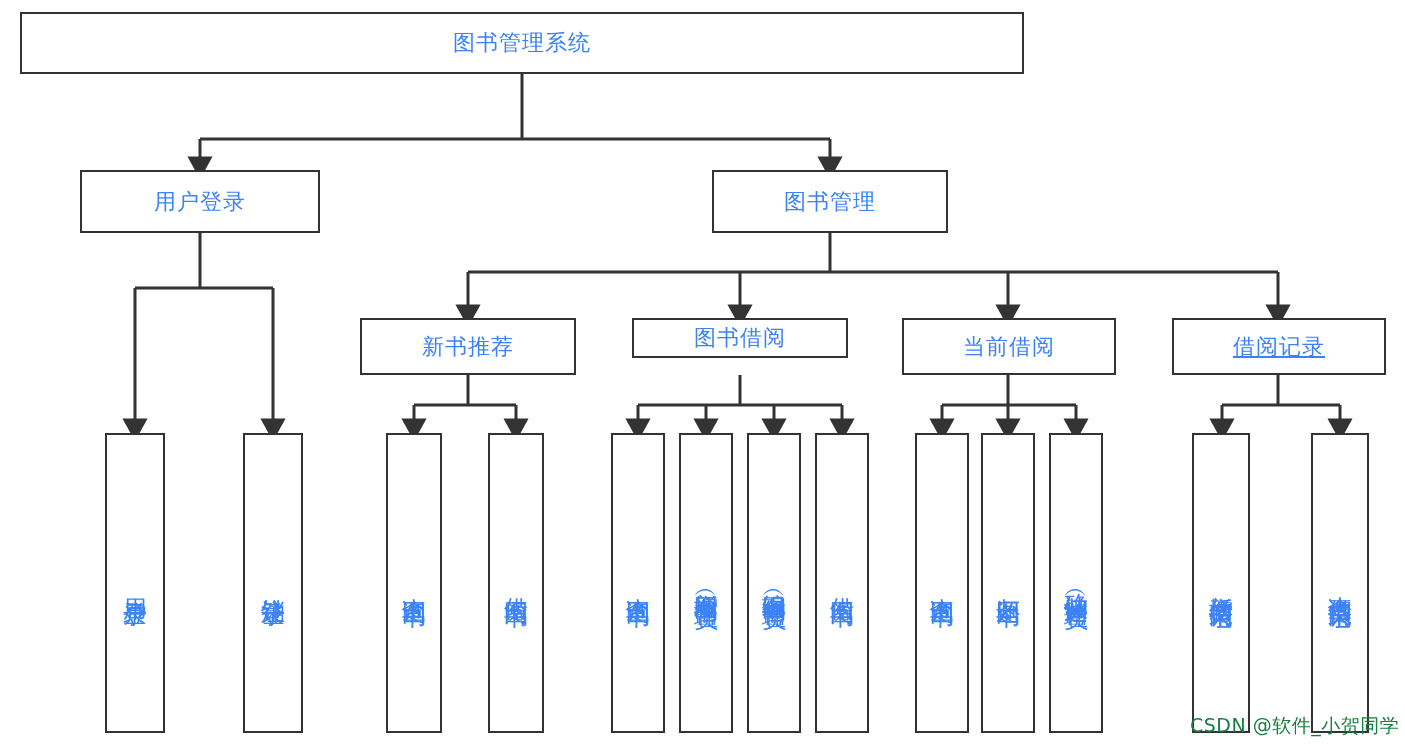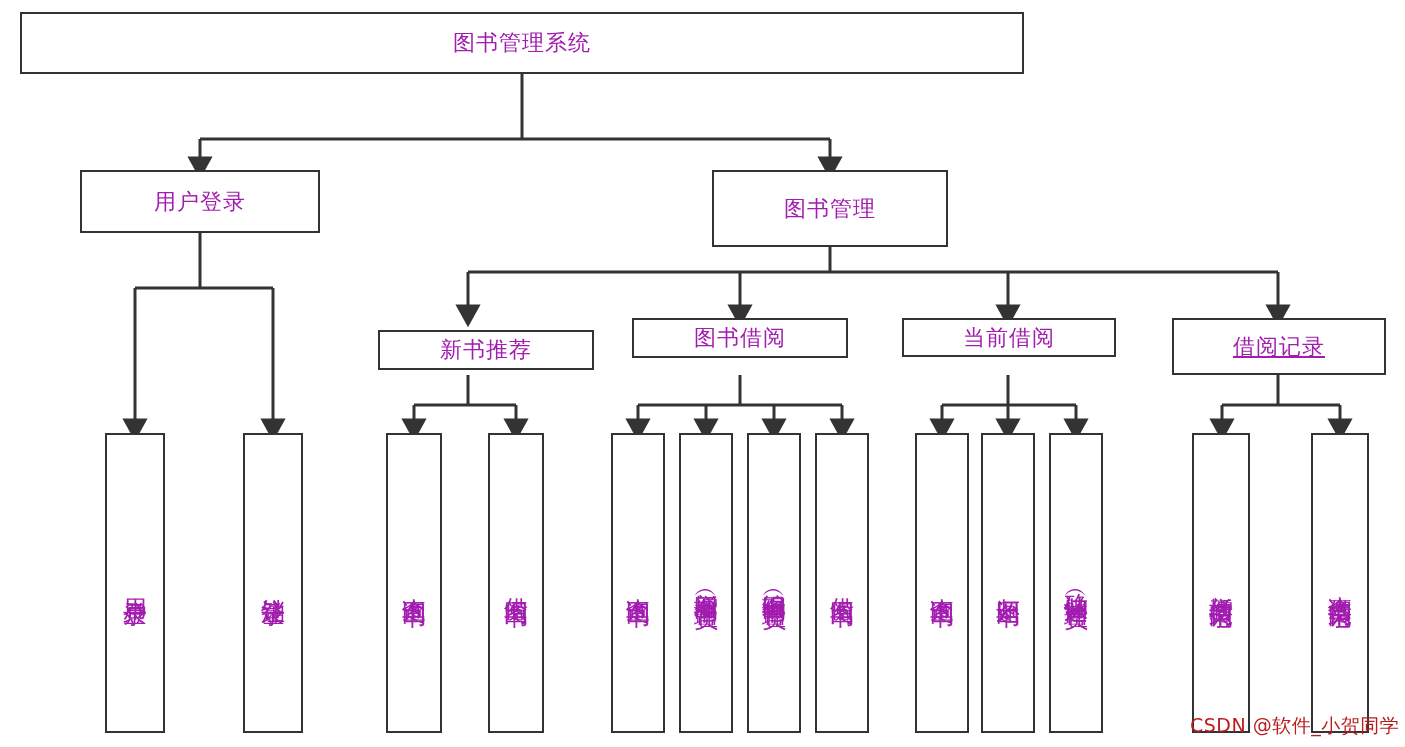--- a/index.html
+++ b/index.html
@@ -28,41 +28,41 @@
     pointer-events: none;
   }
   .node {
     position: absolute;
     box-sizing: border-box;
     border: 2px solid #333333;
     background: #ffffff;
     display: flex;
     align-items: center;
     justify-content: center;
-    color: #a21caf;
+    color: #3b82f6;
   }
   .node.horizontal {
     font-size: 22px;
     letter-spacing: 1px;
   }
   .node.vertical {
     writing-mode: vertical-rl;
     text-orientation: upright;
     font-size: 24px;
     letter-spacing: 2px;
     line-height: 1;
     padding: 4px 0;
   }
   .node-label {
     white-space: nowrap;
   }
   .watermark {
     position: absolute;
     font-size: 19px;
-    color: #b91c1c;
+    color: #15803d;
     letter-spacing: 0.5px;
     white-space: nowrap;
     user-select: none;
   }
 </style>
 </head>
 <body>
 
 <div id="diagram-root">
 
@@ -129,33 +129,33 @@
   </svg>
 
   <div class="node horizontal" style="left:20px; top:12px; width:1004px; height:62px;">
     <span class="node-label">图书管理系统</span>
   </div>
 
   <div class="node horizontal" style="left:80px; top:170px; width:240px; height:63px;">
     <span class="node-label">用户登录</span>
   </div>
 
-  <div class="node horizontal" style="left:712px; top:170px; width:236px; height:77px;text-align:right;">
+  <div class="node horizontal" style="left:712px; top:170px; width:236px; height:63px;text-align:right;">
     <span class="node-label">图书管理</span>
   </div>
 
-  <div class="node horizontal" style="left:378px; top:318px; width:216px; height:40px;margin-top:12px;">
+  <div class="node horizontal" style="left:360px; top:318px; width:216px; height:57px;">
     <span class="node-label">新书推荐</span>
   </div>
 
   <div class="node horizontal" style="left:632px; top:318px; width:216px; height:40px;">
     <span class="node-label">图书借阅</span>
   </div>
 
-  <div class="node horizontal" style="left:902px; top:318px; width:214px; height:39px;">
+  <div class="node horizontal" style="left:902px; top:318px; width:214px; height:57px;">
     <span class="node-label">当前借阅</span>
   </div>
 
   <div class="node horizontal" style="left:1172px; top:318px; width:214px; height:57px;text-decoration:underline;">
     <span class="node-label">借阅记录</span>
   </div>
 
   <div class="node vertical" style="left:105px; top:433px; width:60px; height:300px;">
     <span class="node-label">用户登录</span>
   </div>

